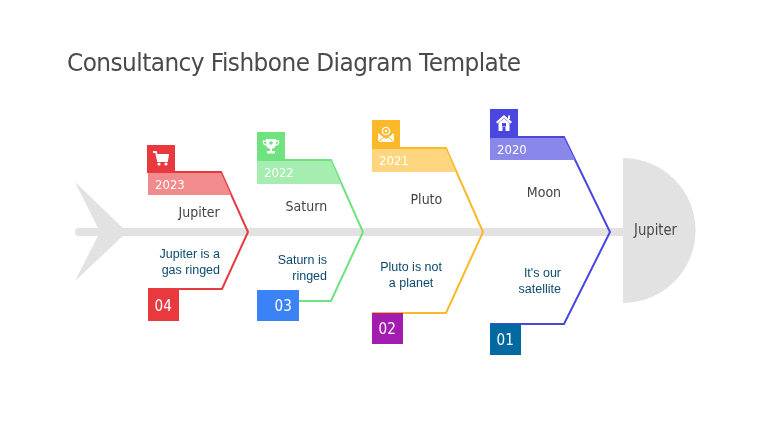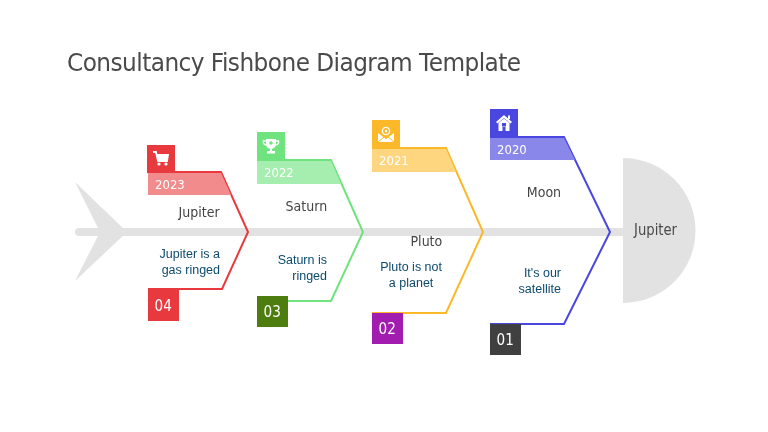--- a/index.html
+++ b/index.html
@@ -69,32 +69,32 @@
     <rect x="5" y="14" width="8" height="2.5" fill="#fff"></rect>
     <circle cx="9" cy="6" r="1.8" fill="#6ee37e"></circle>
   </svg>
 </div>
 <div class="year" style="left:257px;top:161px;"><span>2022</span></div>
 <div class="label" style="right:441px;top:198px;"><span>Saturn</span></div>
 <div class="desc" style="right:441px;top:252px;">
   <span class="desc-label">Saturn is</span>
   <span class="desc-label">ringed</span>
 </div>
-<div class="num" style="left:257px;top:296px;background:#4d7c0f;"><span>03</span></div>
+<div class="num" style="left:257px;top:290px;background:#3b82f6;padding-left:11px;"><span>03</span></div>
 
 <div class="icon-box" style="left:372px;top:120px;background:#fbb829;">
   <svg width="18" height="18" viewBox="0 0 18 18">
     <circle cx="9" cy="6" r="3.6" fill="none" stroke="#fff" stroke-width="1.4"></circle>
     <circle cx="9" cy="6" r="1.2" fill="#fff"></circle>
     <path d="M1 8 L9 14 L17 8 V17 H1 Z" fill="#fff"></path>
     <path d="M1 17 L7 12 M17 17 L11 12" stroke="#fbb829" stroke-width="1"></path>
   </svg>
 </div>
 <div class="year" style="left:372px;top:149px;"><span>2021</span></div>
-<div class="label" style="right:326px;top:191px;margin-top:42px;"><span>Pluto</span></div>
+<div class="label" style="right:326px;top:191px;"><span>Pluto</span></div>
 <div class="desc" style="right:326px;top:259px;text-align:center;">
   <span class="desc-label">Pluto is not</span>
   <span class="desc-label">a planet</span>
 </div>
 <div class="num" style="left:372px;top:313px;background:#a21caf;"><span>02</span></div>
 
 <div class="icon-box" style="left:490px;top:109px;background:#4a47e0;">
   <svg width="18" height="18" viewBox="0 0 18 18">
     <path d="M9 1 L17 8 L15.5 9.5 L9 4 L2.5 9.5 L1 8 Z" fill="#fff"></path>
     <path d="M3.5 9 L9 4.5 L14.5 9 V17 H3.5 Z" fill="#fff"></path>
@@ -102,15 +102,15 @@
     <rect x="7.5" y="13" width="3" height="4" fill="#4a47e0"></rect>
     <rect x="13" y="1.5" width="2" height="3.5" fill="#fff"></rect>
   </svg>
 </div>
 <div class="year" style="left:490px;top:138px;"><span>2020</span></div>
 <div class="label" style="right:207px;top:184px;"><span>Moon</span></div>
 <div class="desc" style="right:207px;top:265px;margin-left:28px;">
   <span class="desc-label">It's our</span>
   <span class="desc-label">satellite</span>
 </div>
-<div class="num" style="left:490px;top:324px;background:#404040;"><span>01</span></div>
+<div class="num" style="left:490px;top:324px;background:#0369a1;"><span>01</span></div>
 
 <div class="head-label"><span>Jupiter</span></div>
 
 </body></html>

